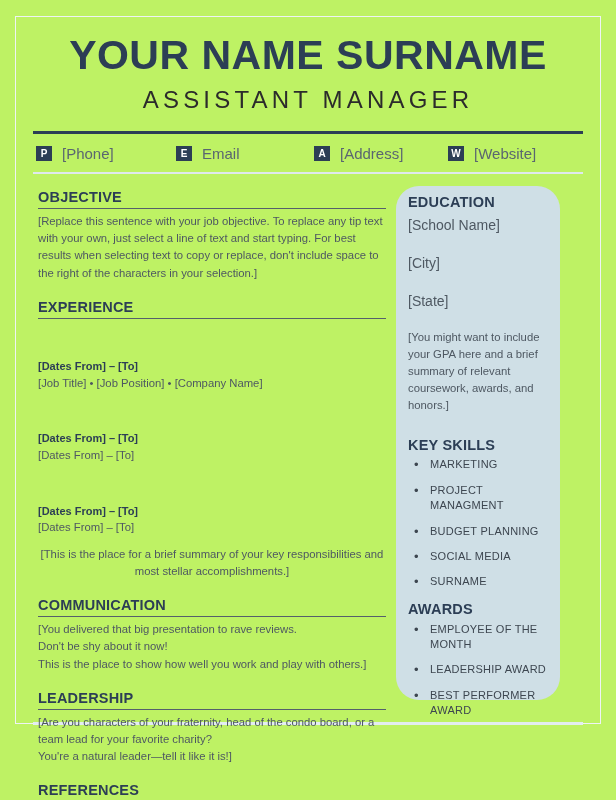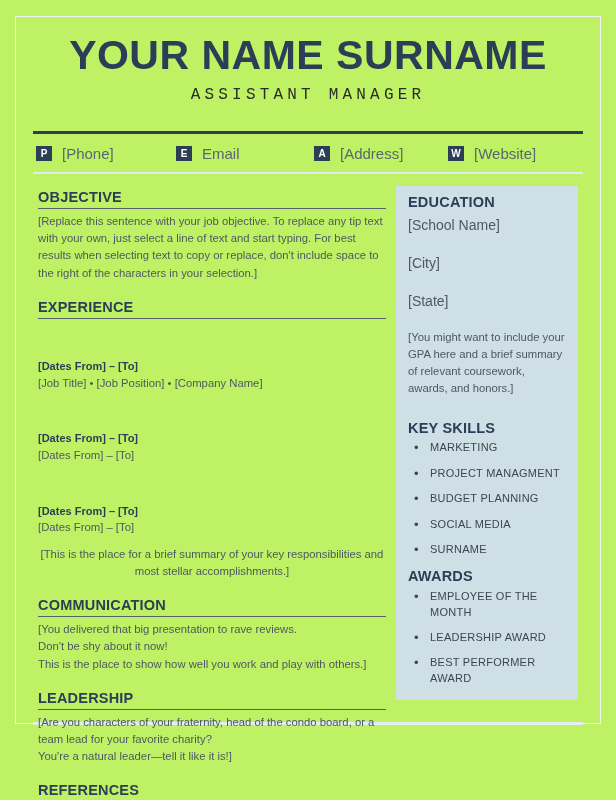--- a/index.html
+++ b/index.html
@@ -54,25 +54,24 @@
   .name {
     font-size: 41px;
     font-weight: bold;
     letter-spacing: 0.5px;
     color: #2c3e55;
     line-height: 1.06;
     white-space: nowrap;
   }
   .title {
     margin-top: 9px;
-    font-size: 16px;
+    font-size: 24px;
     letter-spacing: 4.2px;
     color: #2b2b2b;
     white-space: nowrap;
-    font-family: Liberation Mono, monospace;
   }
 
   .header-rule {
     position: absolute;
     left: 33px;
     top: 131px;
     width: 550px;
     height: 3px;
     background: #2c3e55;
   }
@@ -128,23 +127,24 @@
     position: absolute;
     left: 38px;
     top: 188px;
     width: 348px;
   }
 
   .sidebar {
     position: absolute;
     left: 396px;
     top: 186px;
-    width: 182px;
+    width: 164px;
     height: 514px;
     background: #cfdfe6;
+    border-radius: 23px;
   }
   .sidebar-inner {
     padding: 7px 12px 0 12px;
   }
 
   
   .sec {
     margin-bottom: 2px;
   }
   .sec-head {

